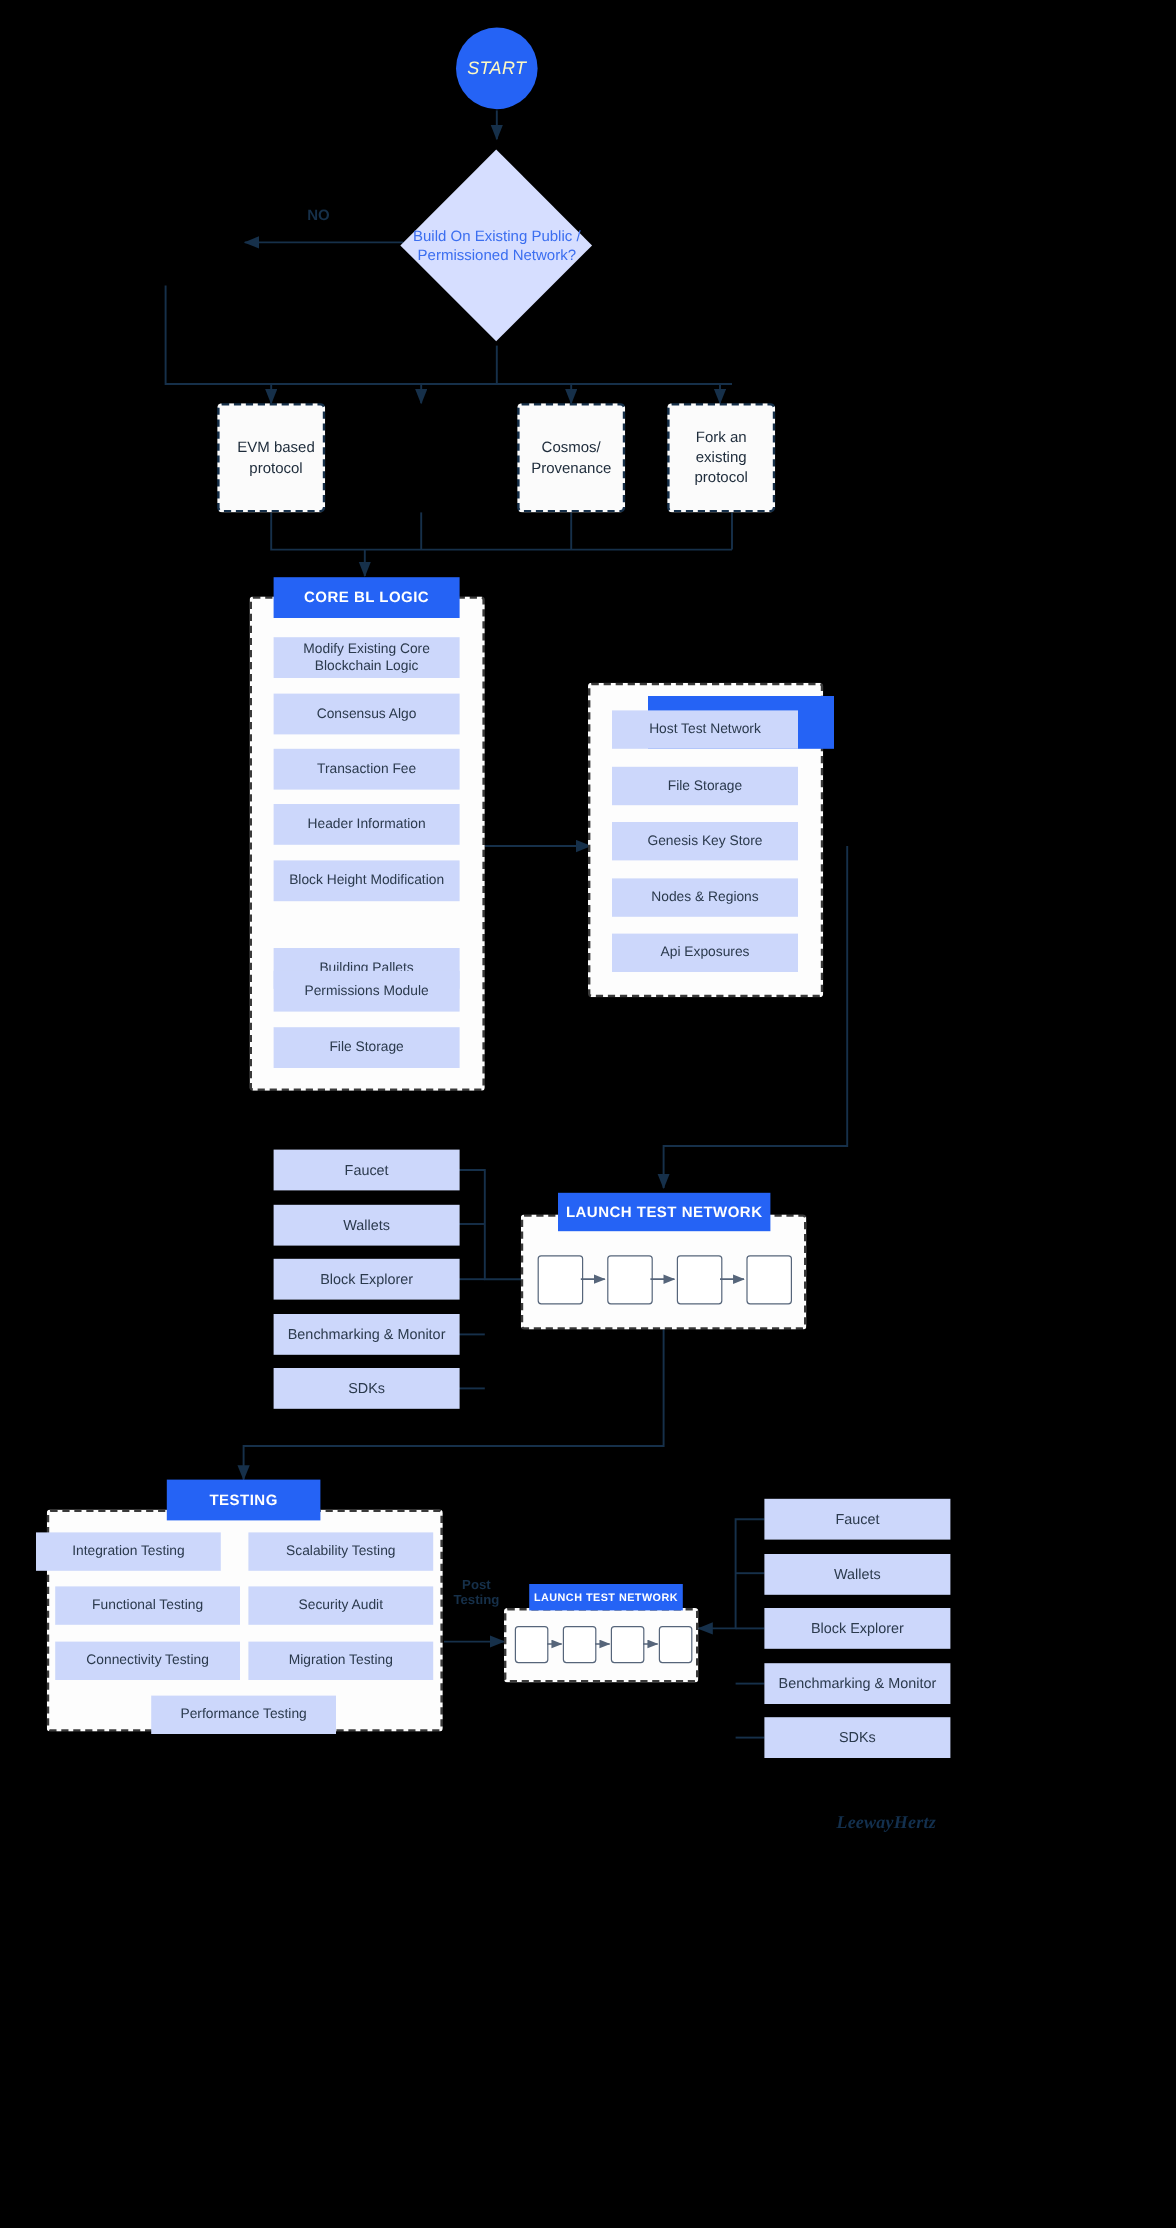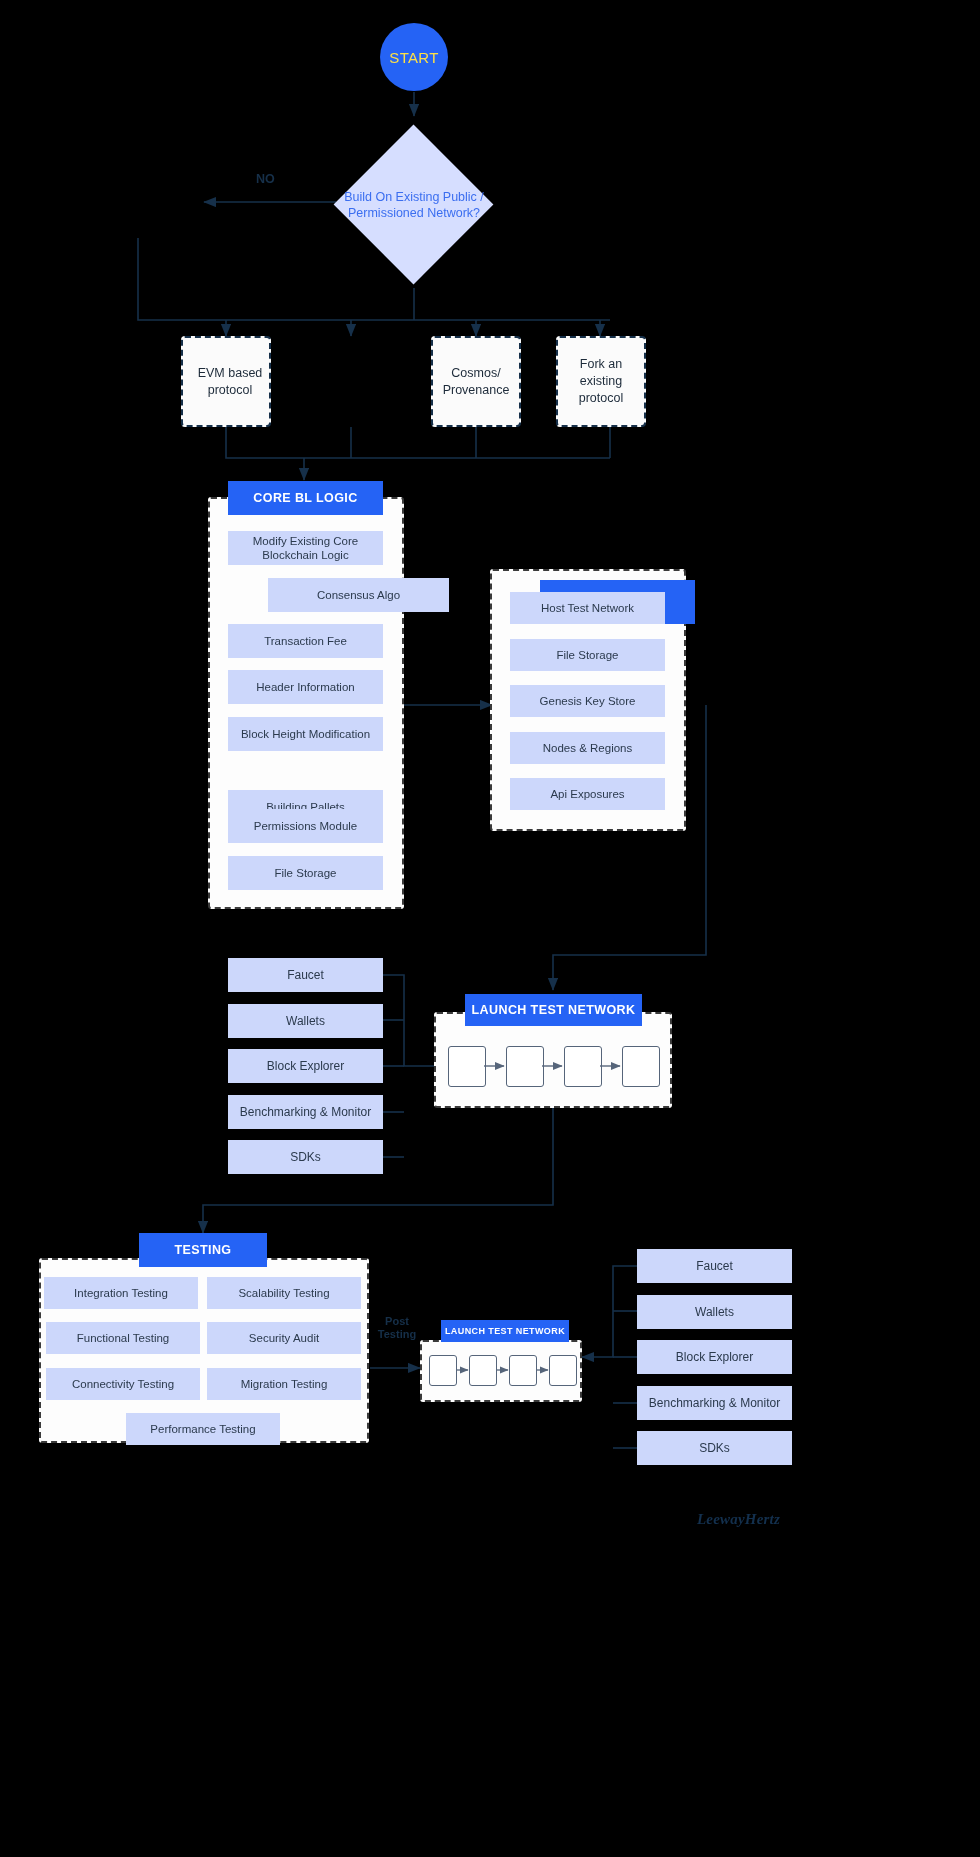--- a/index.html
+++ b/index.html
@@ -8,23 +8,23 @@
     width:980px;height:1857px;position:relative;overflow:hidden;
   }
   #stage{position:absolute;left:0;top:0;width:980px;height:1857px;}
   svg#wires{position:absolute;left:0;top:0;width:980px;height:1857px;pointer-events:none;}
 
   .node{position:absolute;box-sizing:border-box;}
 
   
   .start-circle{
     width:68px;height:68px;border-radius:50%;
-    background:#2563f5;color:#fde047;
+    background:#2563f5;color:#fef9c3;
     display:flex;align-items:center;justify-content:center;
-    font-size:15px;letter-spacing:.3px;
+    font-size:15px;letter-spacing:.3px;font-style:italic;
   }
 
   
   .diamond-wrap{width:160px;height:160px;}
   .diamond-shape{
     position:absolute;left:0;top:0;width:113px;height:113px;
     background:#d6deff;transform:rotate(45deg);
     transform-origin:center;left:23px;top:23px;
   }
   .diamond-text{
@@ -157,21 +157,21 @@
 
 
   <div class="node dash-box" style="left:181px;top:336px;width:90px;height:91px;padding-left:12px;">EVM based protocol</div>
   <div class="node dash-box" style="left:431px;top:336px;width:90px;height:91px;">Cosmos/ Provenance</div>
   <div class="node dash-box" style="left:556px;top:336px;width:90px;height:91px;">Fork an existing protocol</div>
 
   <div class="panel" style="left:208px;top:497px;width:196px;height:412px;">
   </div>
   <div class="panel-header" style="left:228px;top:481px;width:155px;height:34px;">CORE BL LOGIC</div>
   <div class="chip" style="left:228px;top:531px;width:155px;height:34px;">Modify Existing Core Blockchain Logic</div>
-  <div class="chip" style="left:228px;top:578px;width:181px;height:34px;margin-left:40px;">Consensus Algo</div>
+  <div class="chip" style="left:228px;top:578px;width:155px;height:34px;">Consensus Algo</div>
   <div class="chip" style="left:228px;top:624px;width:155px;height:34px;">Transaction Fee</div>
   <div class="chip" style="left:228px;top:670px;width:155px;height:34px;">Header Information</div>
   <div class="chip" style="left:228px;top:717px;width:155px;height:34px;">Block Height Modification</div>
   <div class="chip" style="left:228px;top:763px;width:155px;height:34px;margin-top:27px;">Building Pallets</div>
   <div class="chip" style="left:228px;top:809px;width:155px;height:34px;">Permissions Module</div>
   <div class="chip" style="left:228px;top:856px;width:155px;height:34px;">File Storage</div>
 
   <div class="panel" style="left:490px;top:569px;width:196px;height:262px;">
   </div>
   <div class="panel-header" style="left:540px;top:543px;width:155px;height:44px;margin-top:37px;">DEVOPS</div>
@@ -197,21 +197,21 @@
     <g stroke="#56657a" stroke-width="1.4" fill="none">
       <path d="M50,54 L70,54" marker-end="url(#arrowsm)"></path>
       <path d="M108,54 L128,54" marker-end="url(#arrowsm)"></path>
       <path d="M166,54 L186,54" marker-end="url(#arrowsm)"></path>
     </g>
   </svg>
 
   <div class="panel" style="left:39px;top:1258px;width:330px;height:185px;"></div>
   <div class="panel-header" style="left:139px;top:1233px;width:128px;height:34px;">TESTING</div>
 
-  <div class="chip" style="left:44px;top:1277px;width:154px;height:32px;">Integration Testing</div>
+  <div class="chip" style="left:30px;top:1277px;width:154px;height:32px;">Integration Testing</div>
   <div class="chip" style="left:46px;top:1322px;width:154px;height:32px;">Functional Testing</div>
   <div class="chip" style="left:46px;top:1368px;width:154px;height:32px;">Connectivity Testing</div>
 
   <div class="chip" style="left:207px;top:1277px;width:154px;height:32px;">Scalability Testing</div>
   <div class="chip" style="left:207px;top:1322px;width:154px;height:32px;">Security Audit</div>
   <div class="chip" style="left:207px;top:1368px;width:154px;height:32px;">Migration Testing</div>
 
   <div class="chip" style="left:126px;top:1413px;width:154px;height:32px;">Performance Testing</div>
 
   <div class="edge-label post" style="left:377px;top:1315px;width:40px;">Post Testing</div>

